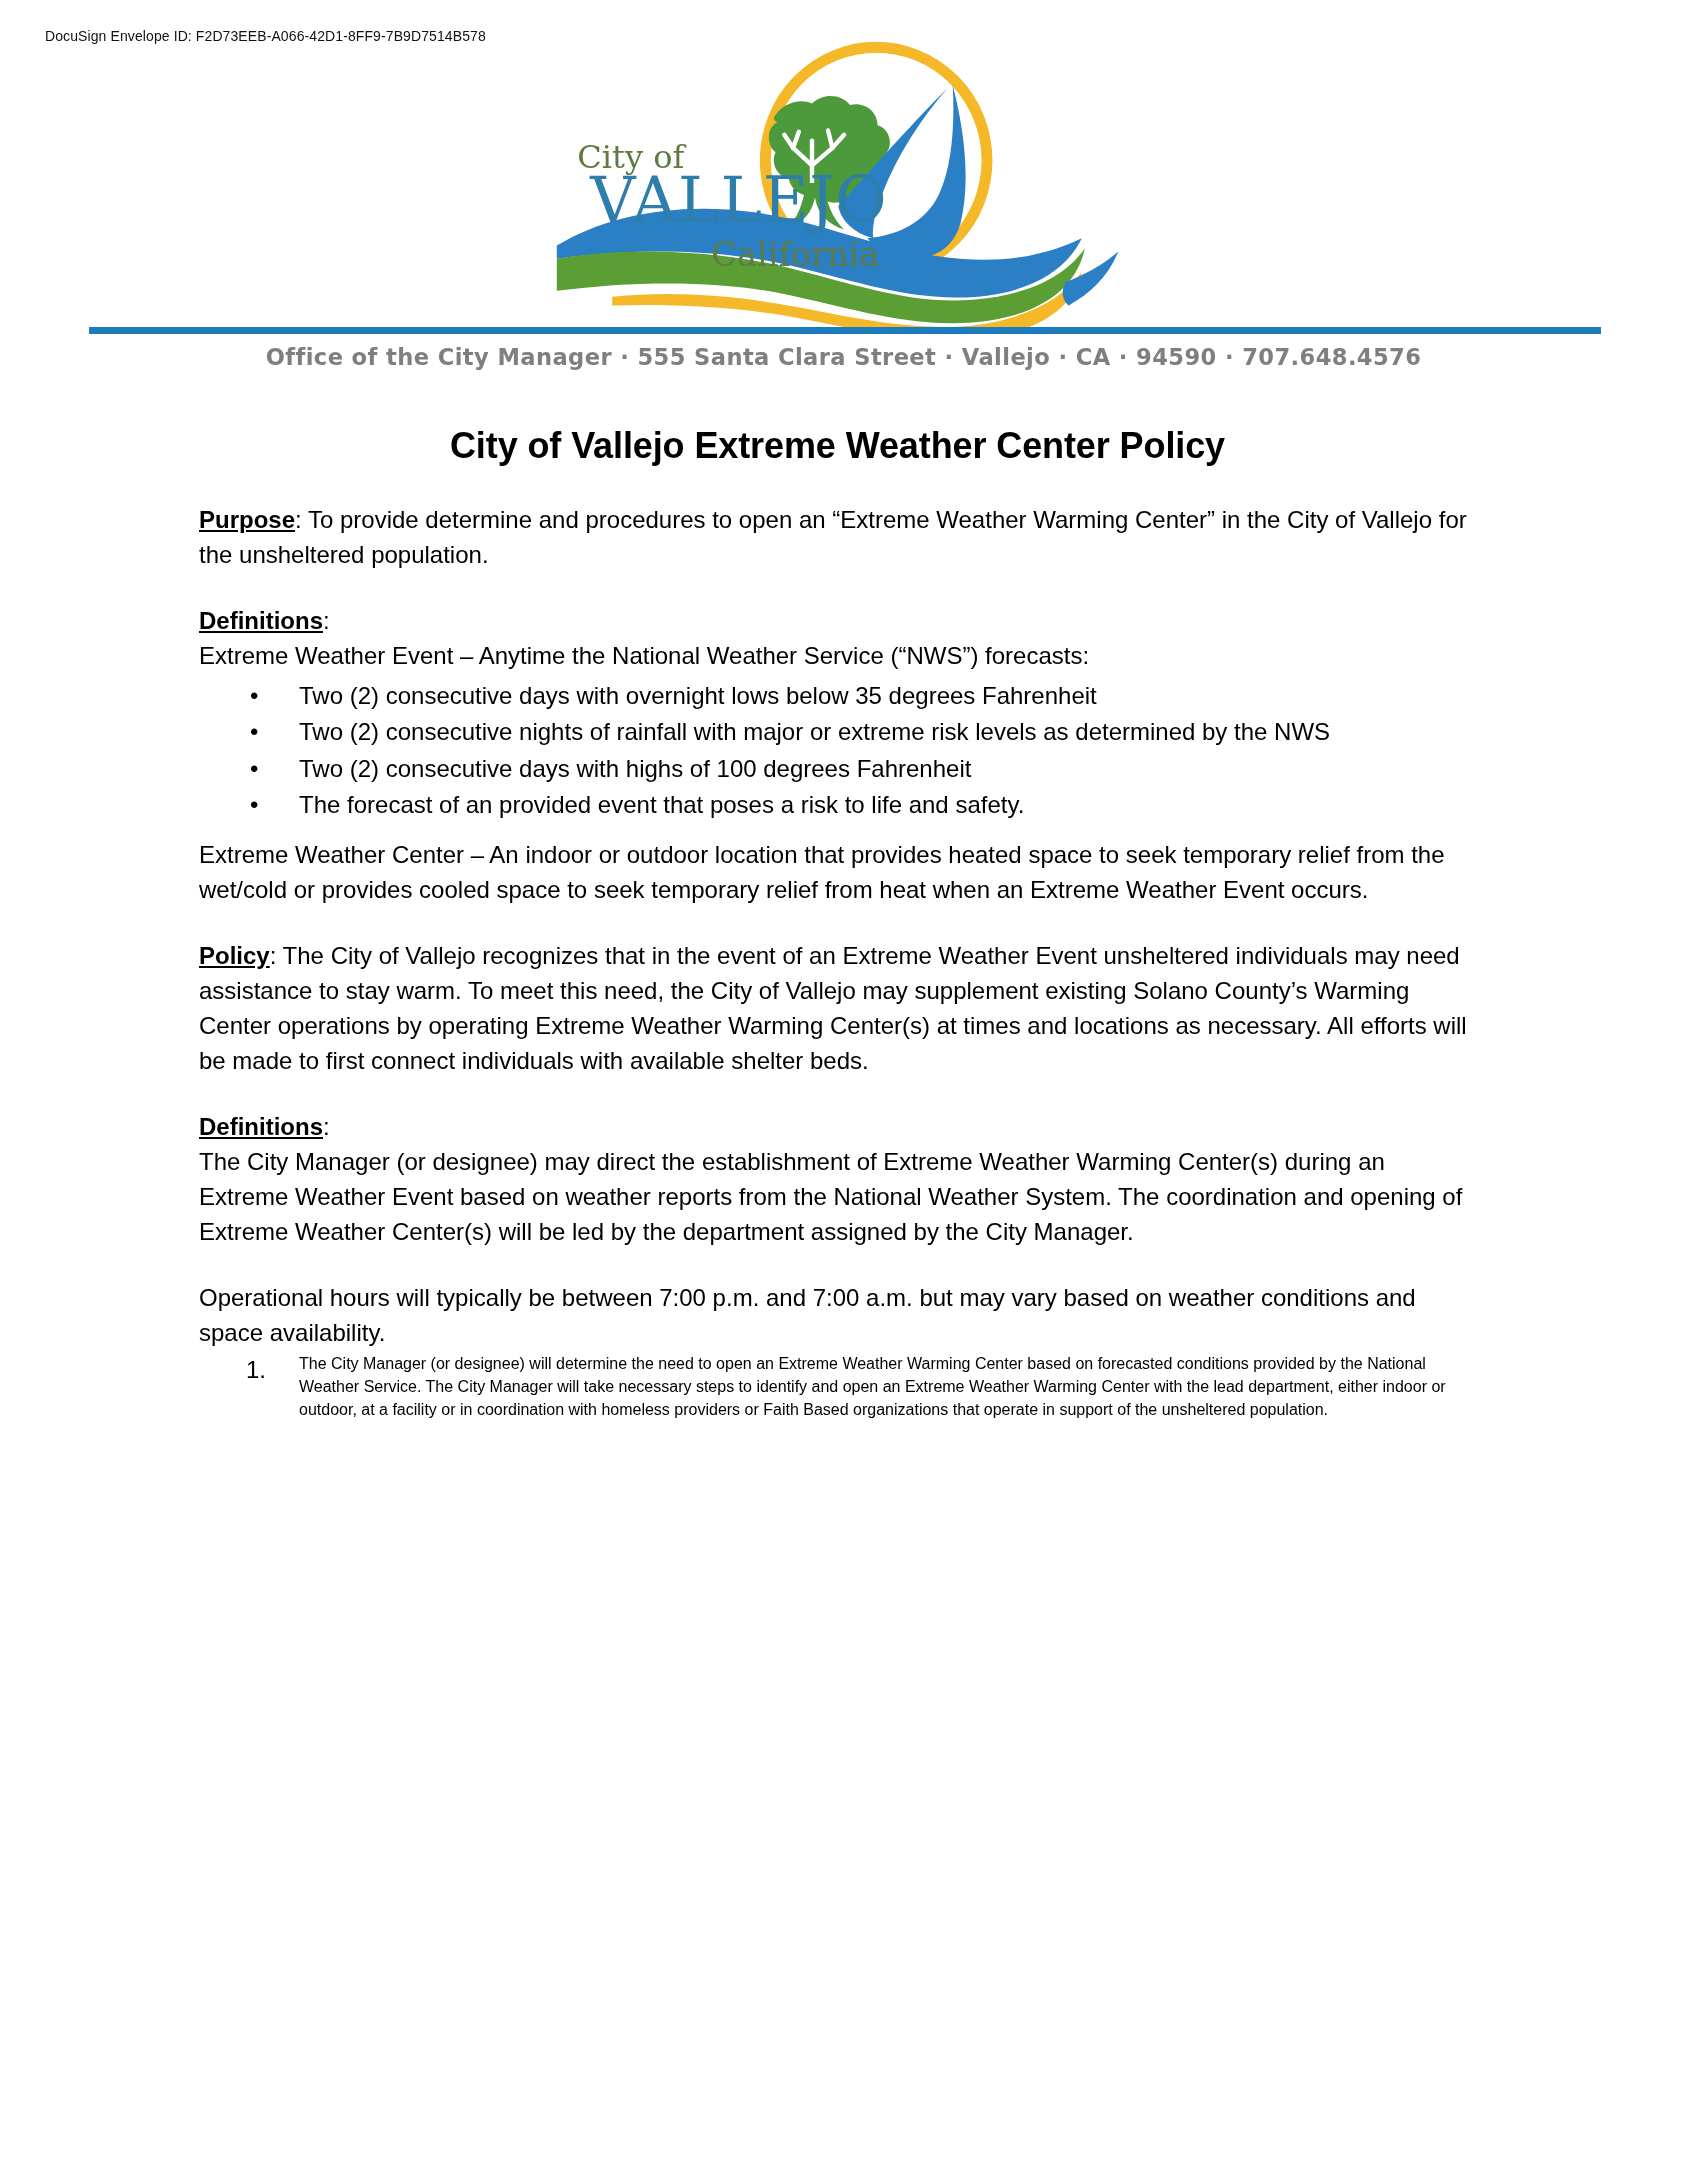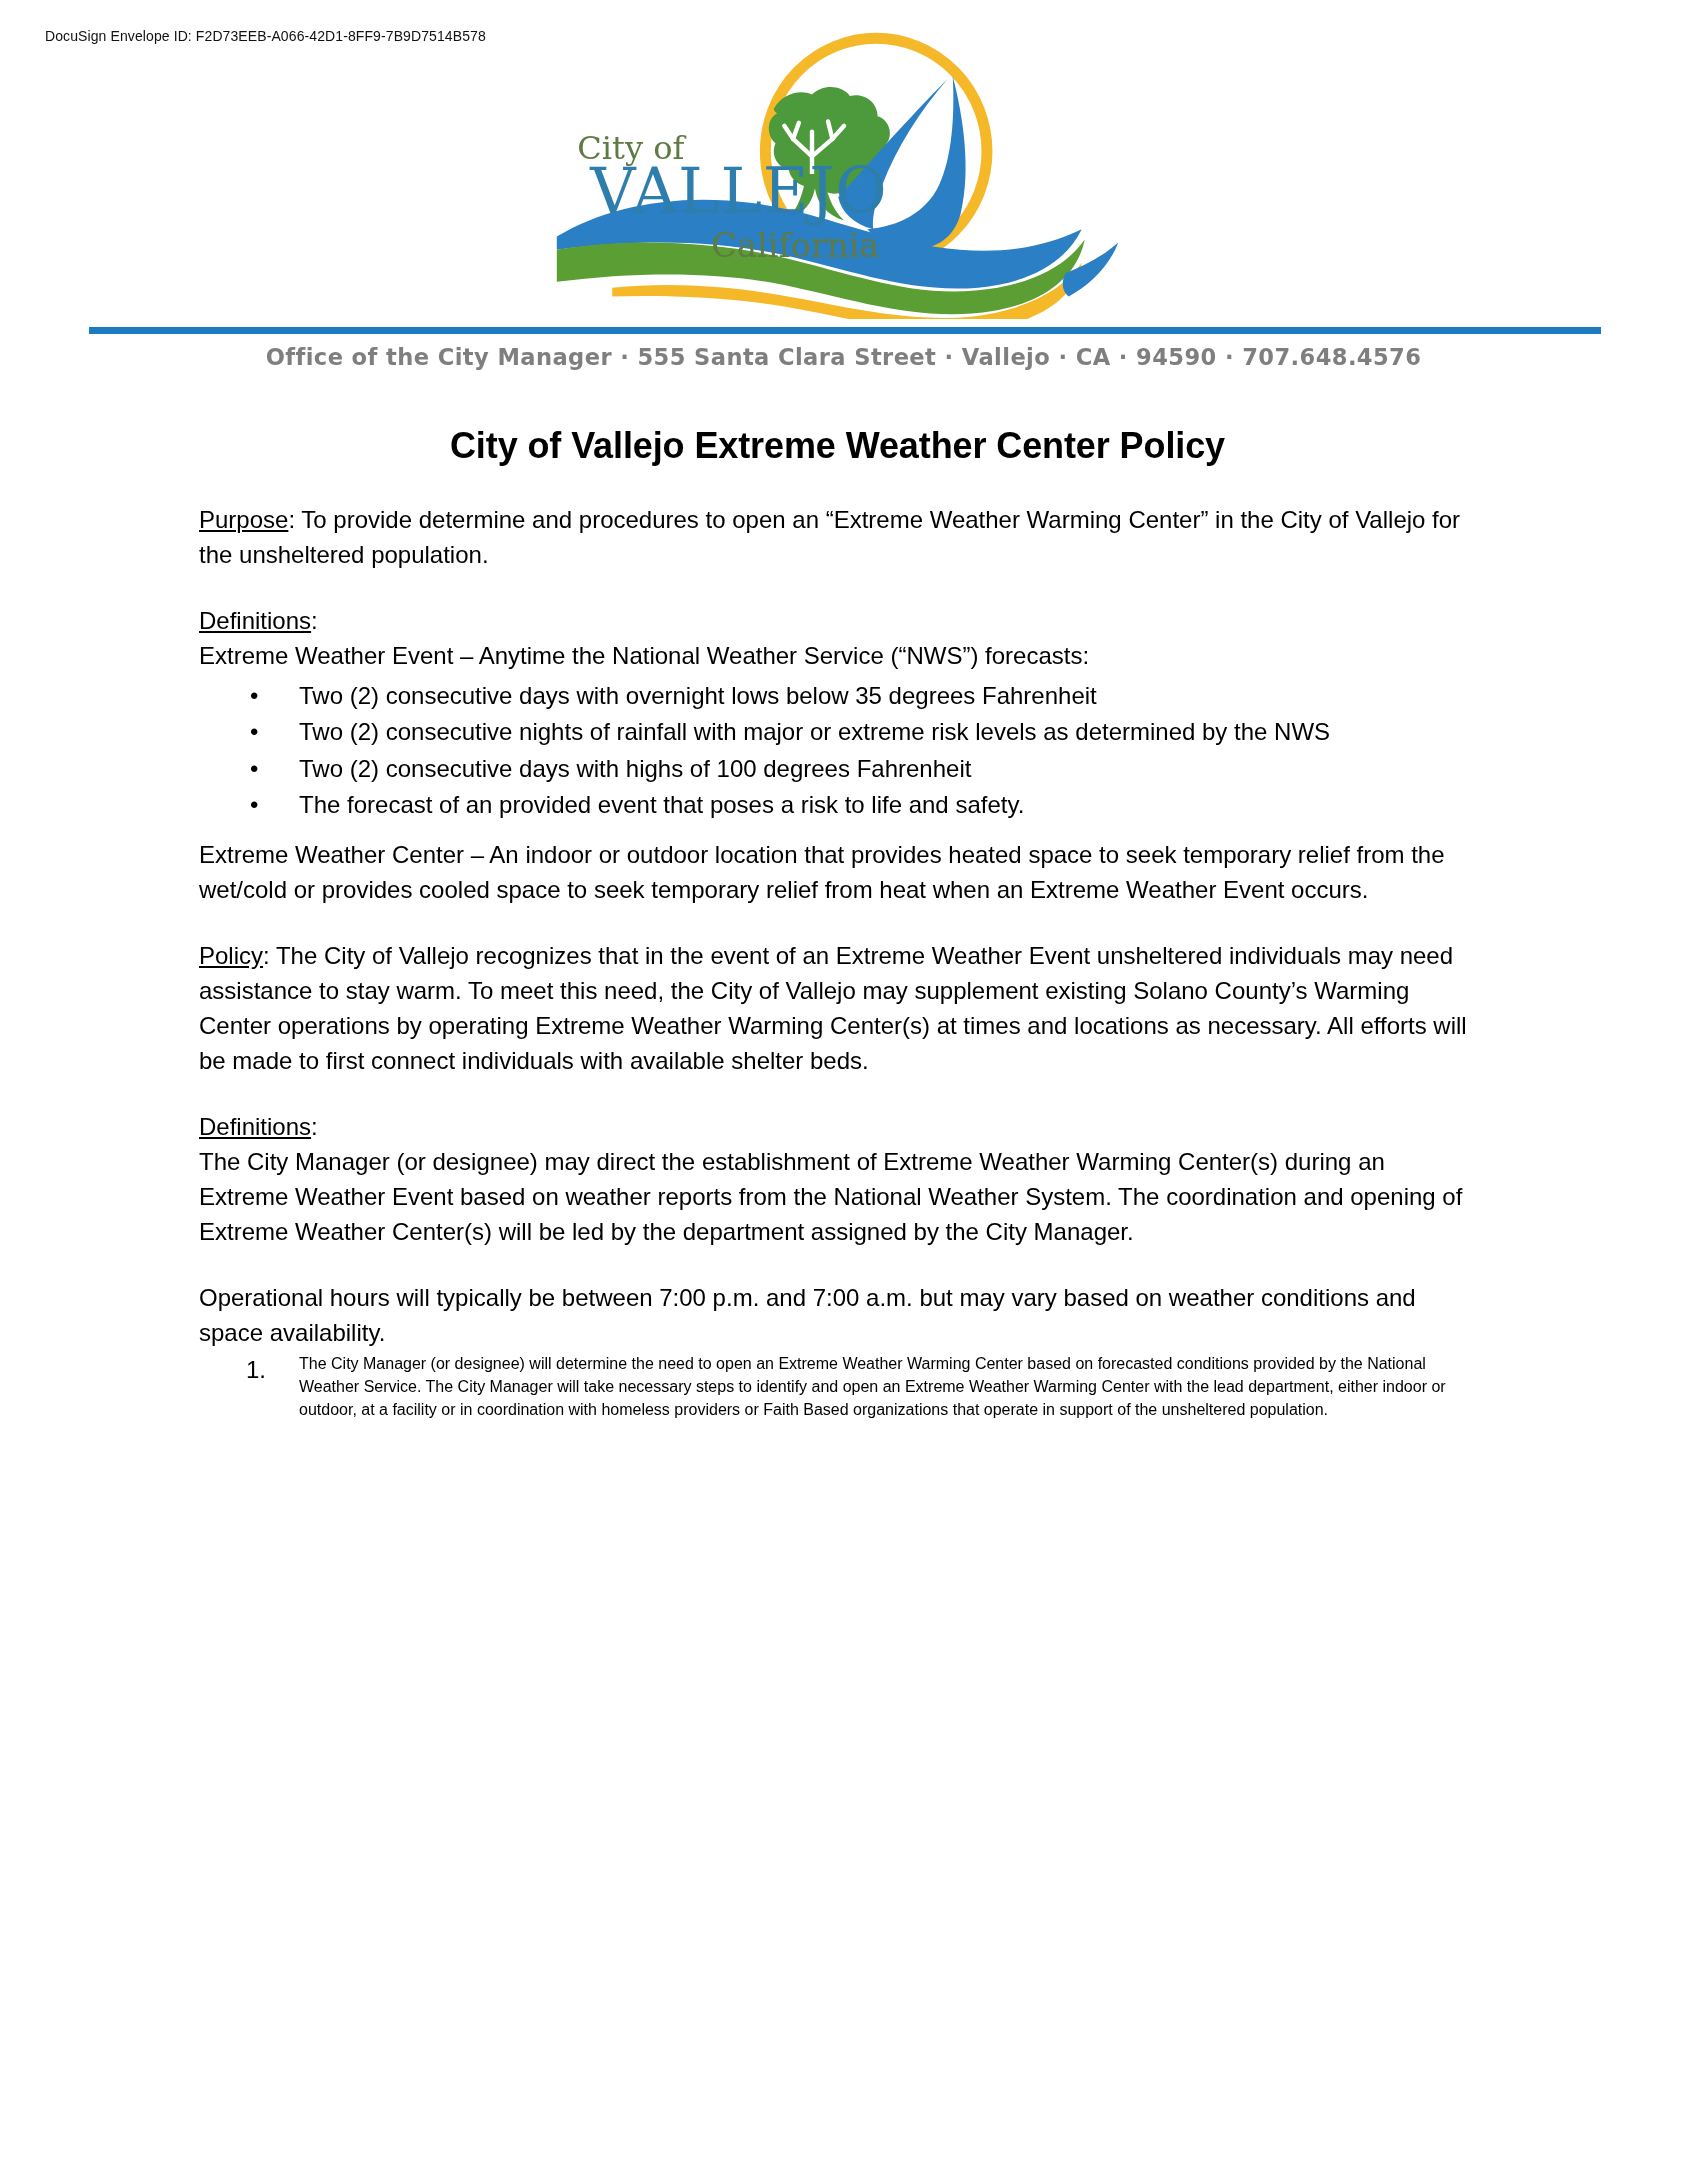--- a/index.html
+++ b/index.html
@@ -33,21 +33,21 @@
   .letterhead {
     position: absolute;
     left: 0;
     top: 0;
     width: 1687px;
   }
 
   .logo-wrap {
     position: absolute;
     left: 555px;
-    top: 31px;
+    top: 40px;
     width: 584px;
     height: 288px;
   }
 
   .logo-svg {
     display: block;
     width: 584px;
     height: 288px;
   }
 
@@ -95,21 +95,21 @@
     margin: 0;
     font-size: 24px;
     line-height: 1.46;
     text-align: left;
   }
 
   .gap-sm { height: 13px; }
   .gap-md { height: 31px; }
 
   .hd {
-    font-weight: normal;
+    font-weight: bold;
     text-decoration: underline;
     text-underline-offset: 2.2px;
   }
 
   ul.bullets {
     margin: 4.4px 0 0 0;
     padding: 0;
     list-style: none;
   }
   ul.bullets > li {

